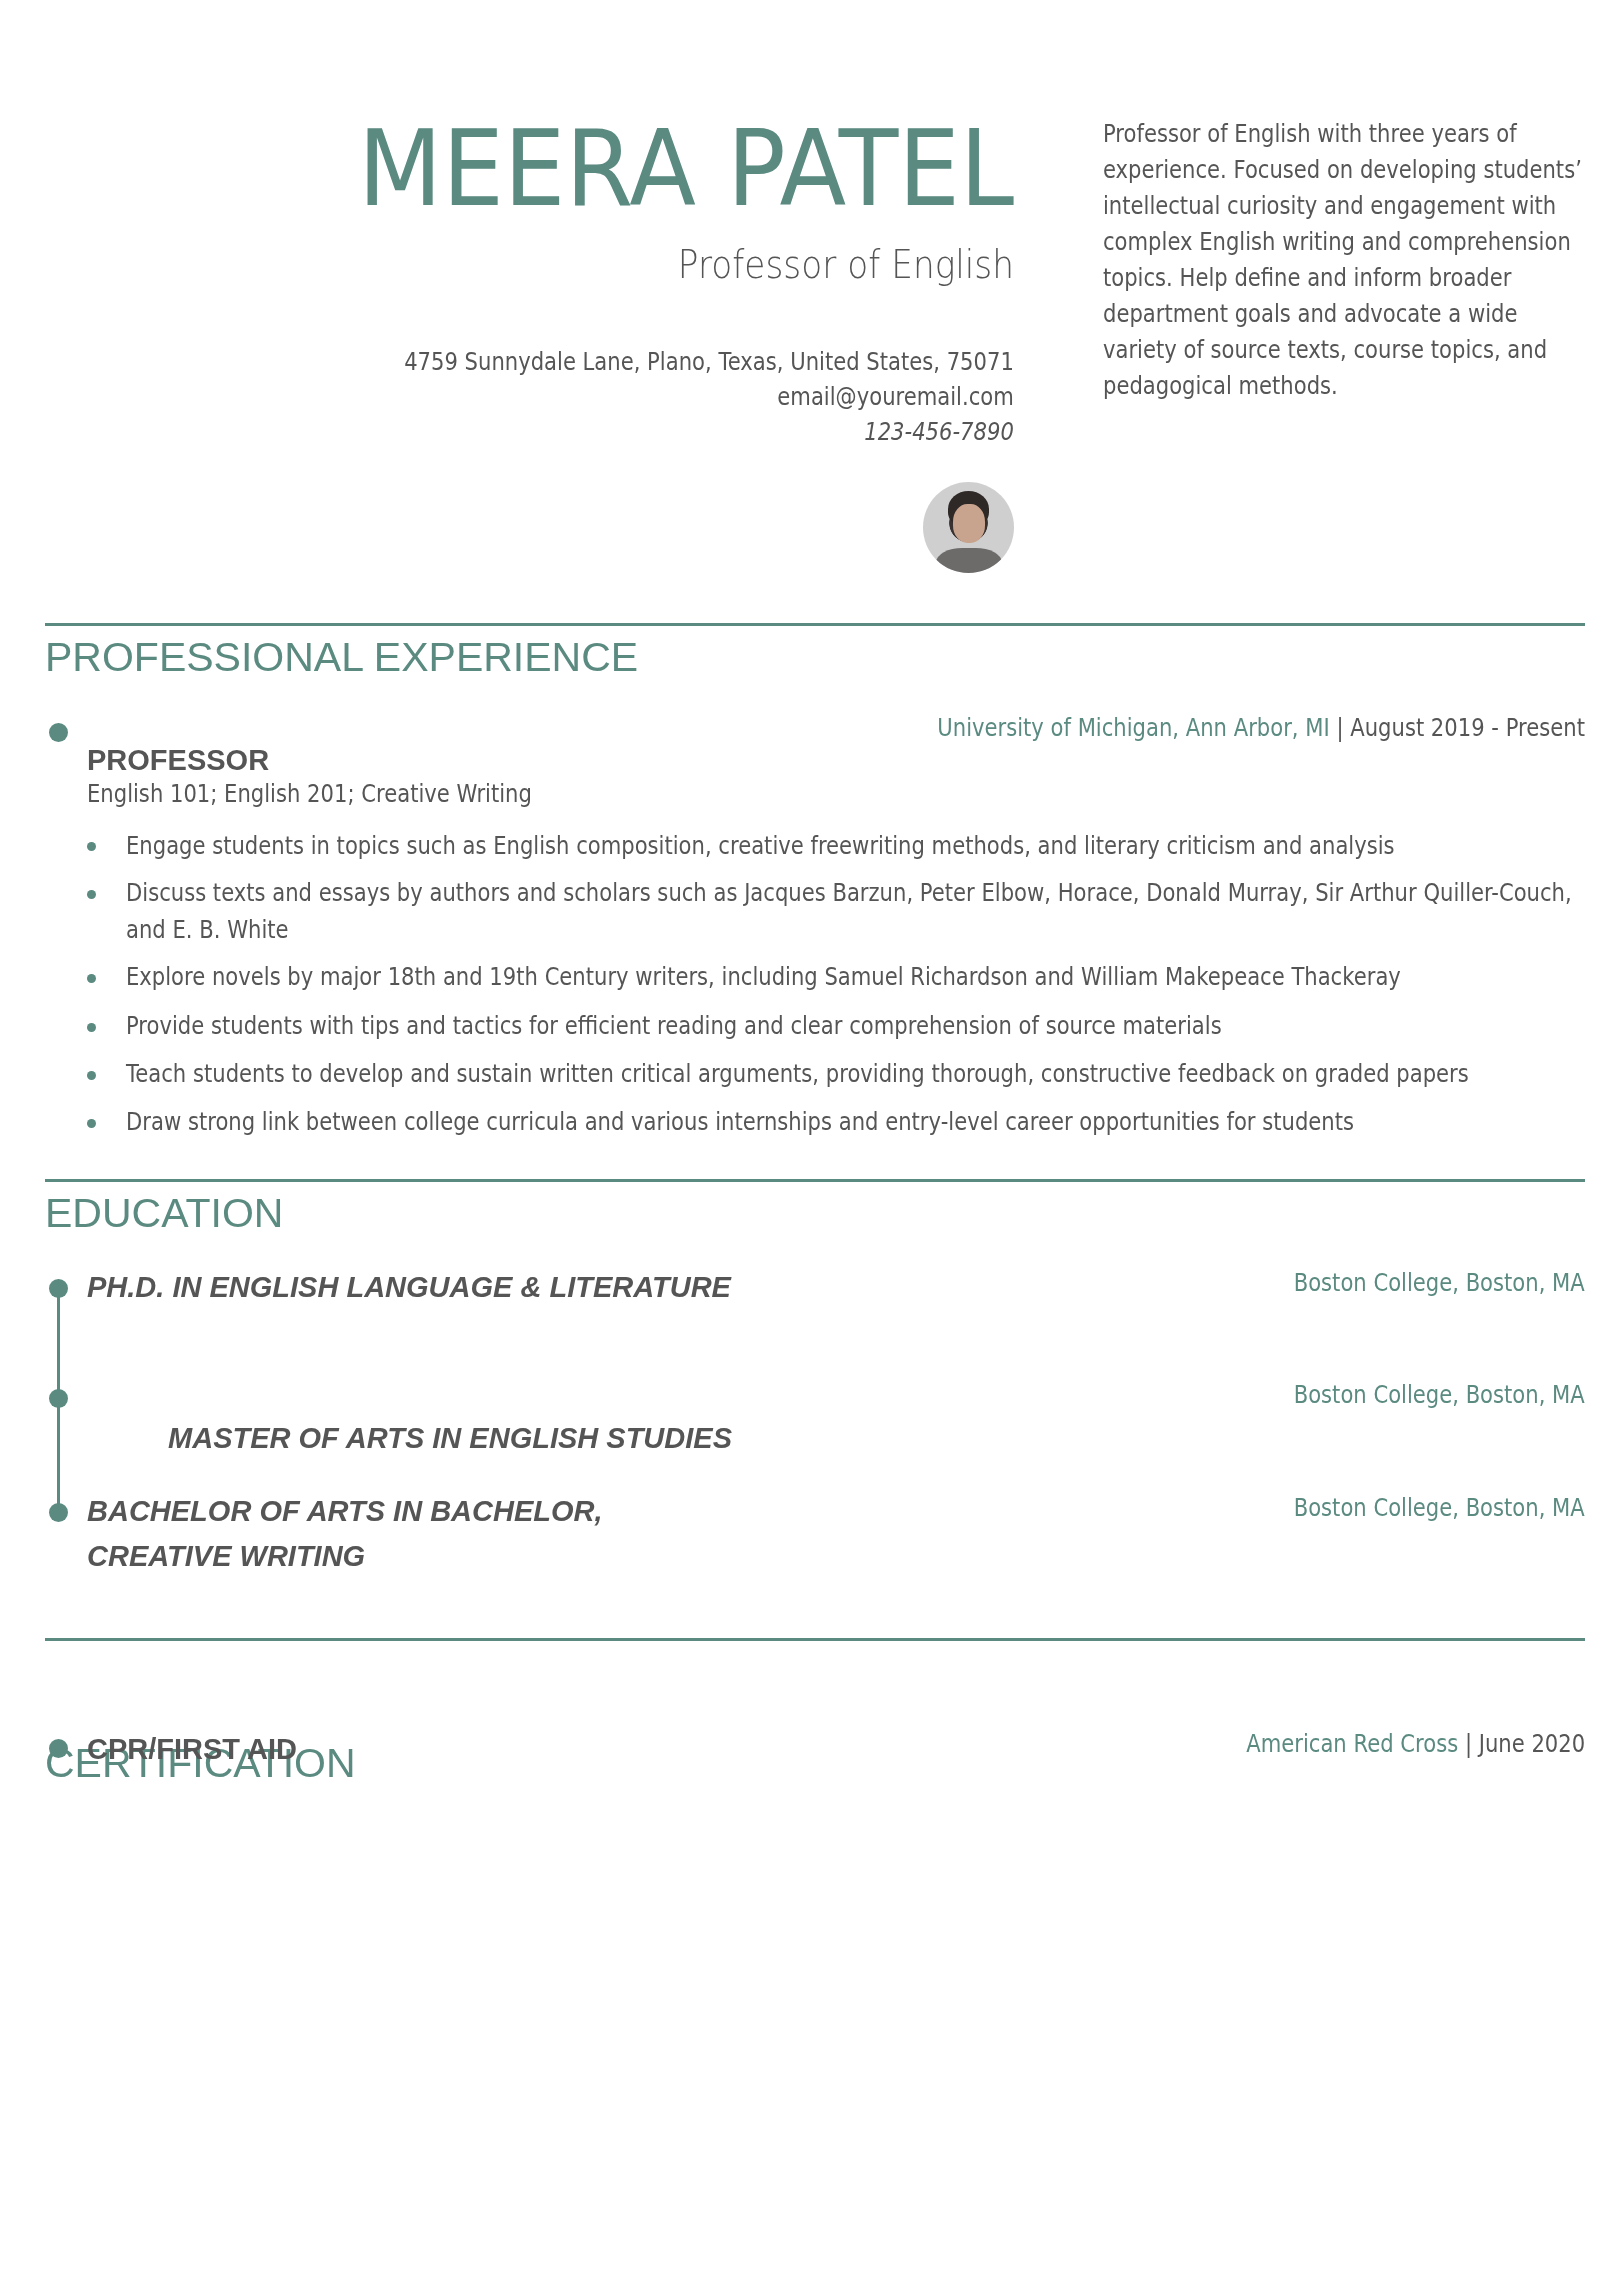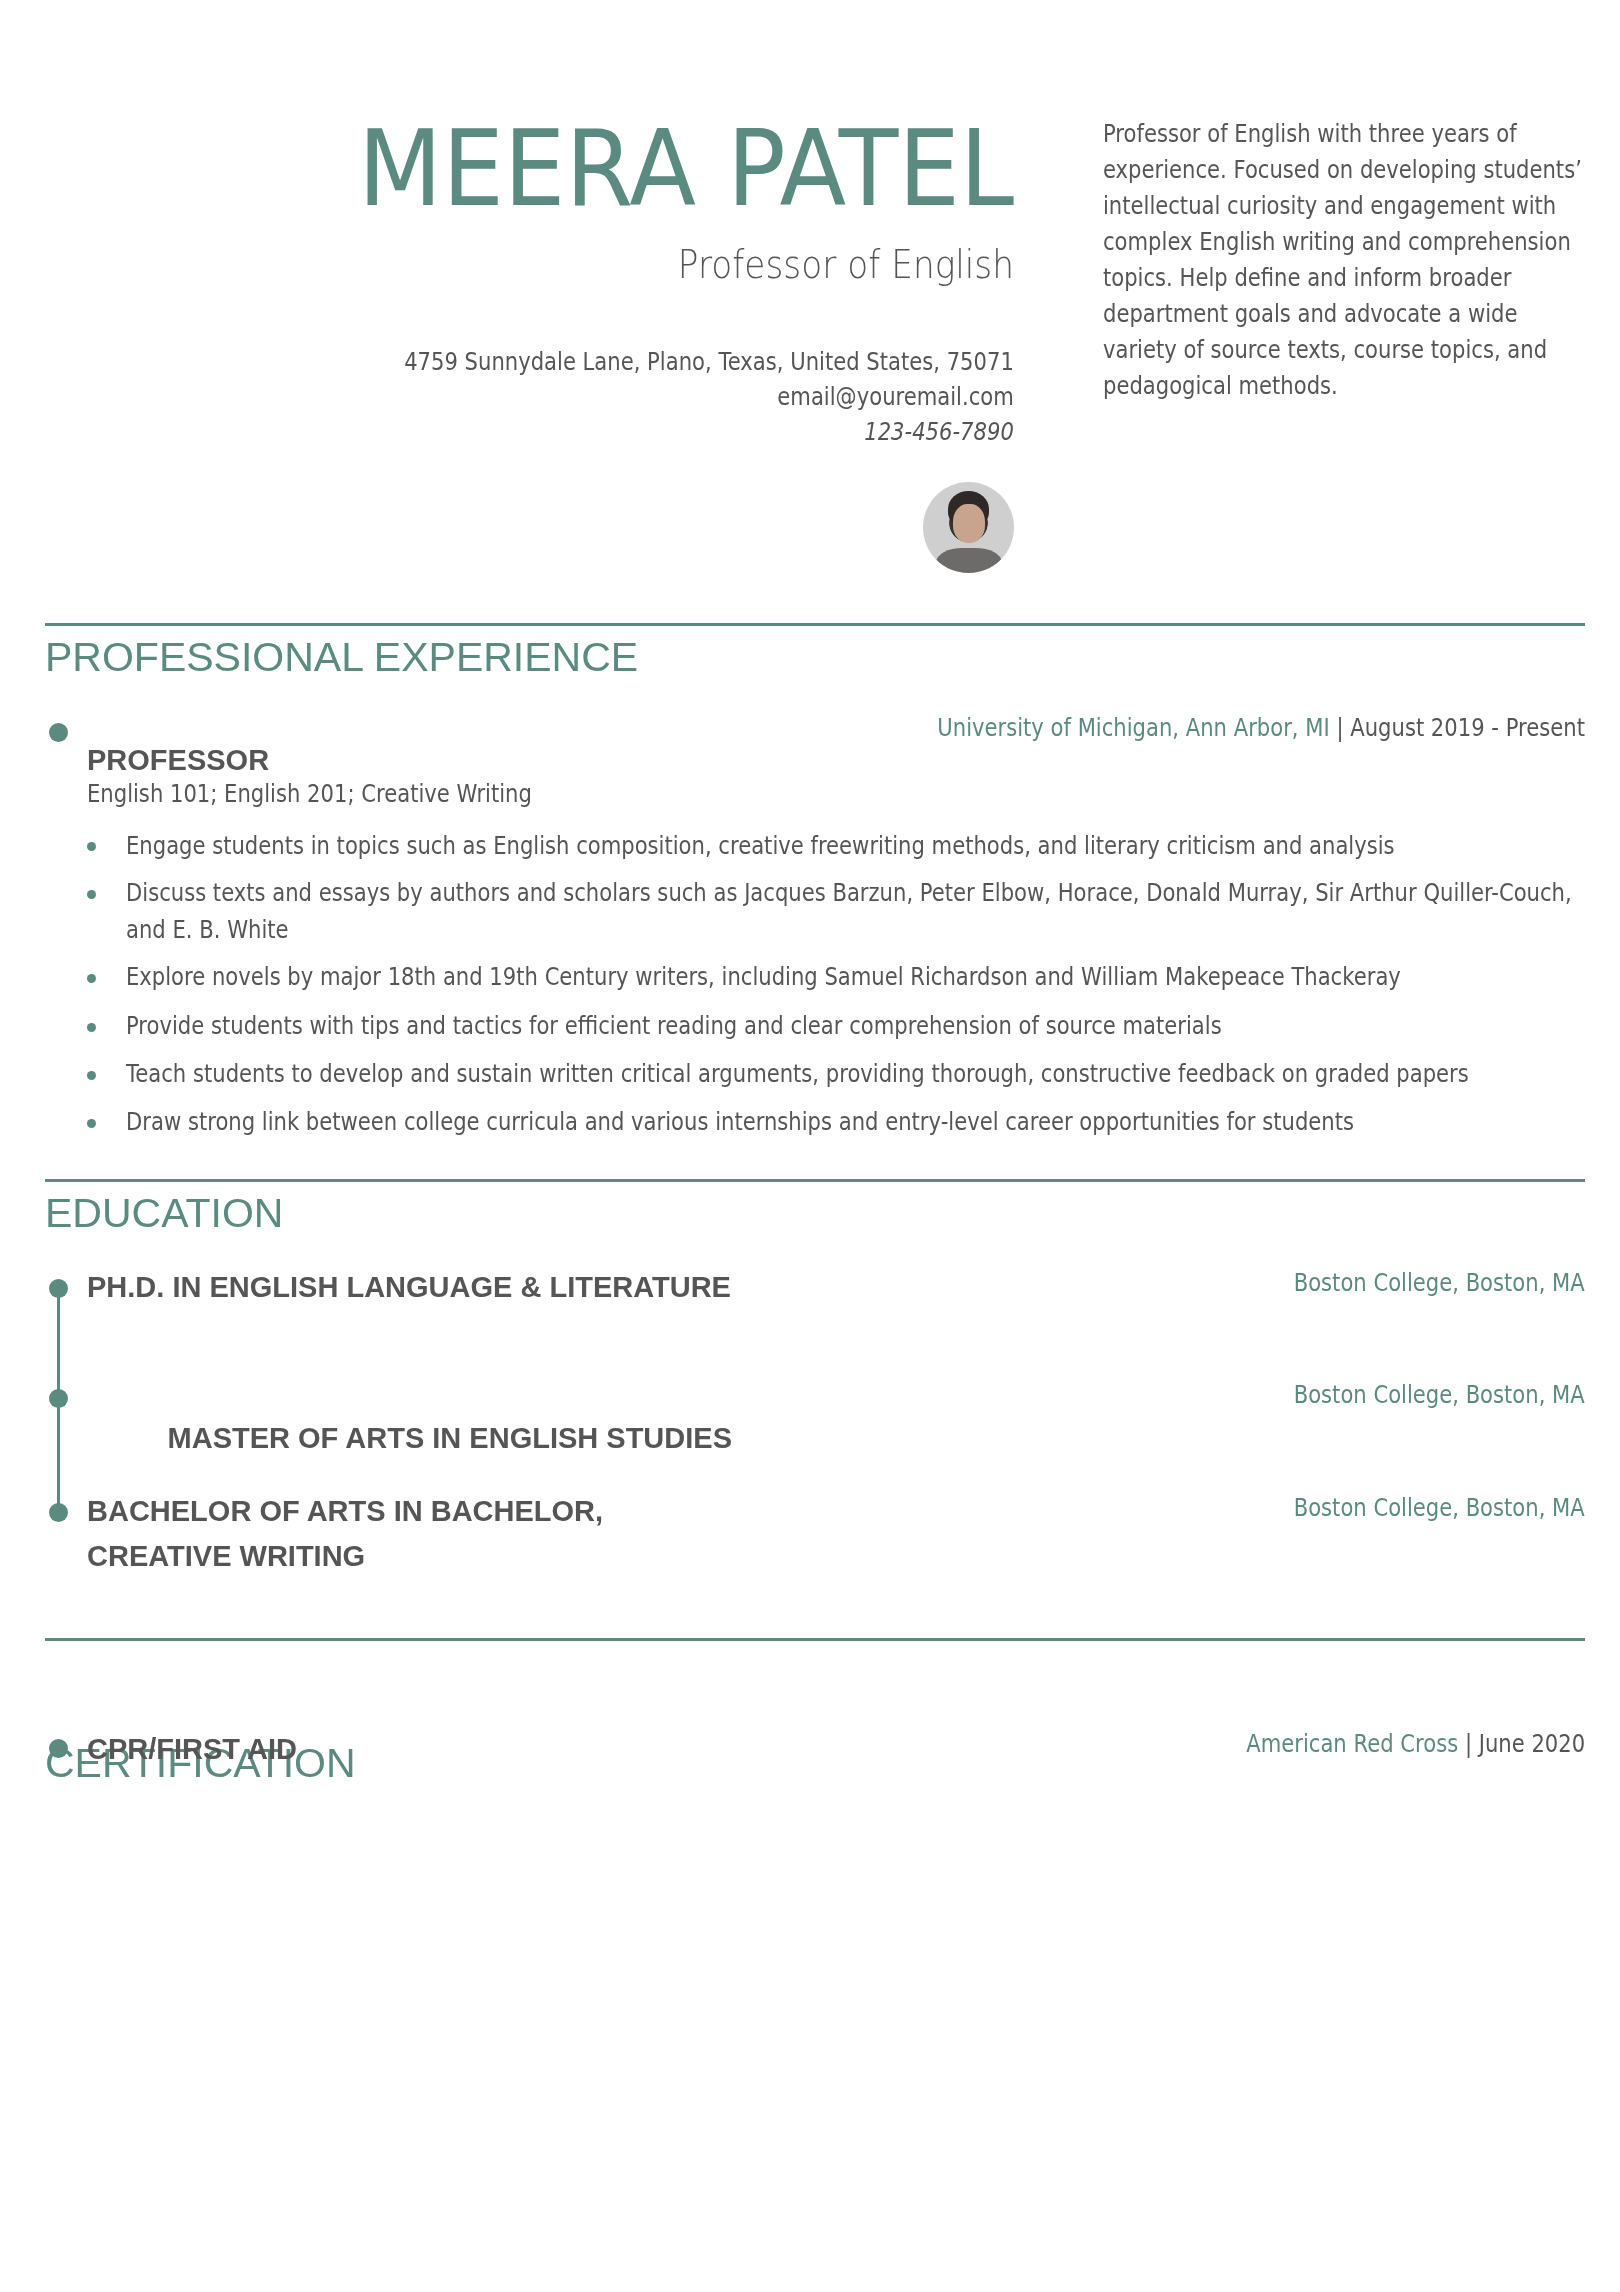--- a/index.html
+++ b/index.html
@@ -32,21 +32,21 @@
                  font-family: "Liberation Sans", sans-serif; }
   .entry-right { right: 35px; font-size: 24px; line-height: 36px; white-space: nowrap; text-align: right;
                  font-family: "DejaVu Sans", sans-serif; transform: scaleX(0.88); transform-origin: right center; }
   .courses { left: 87px; top: 776px; font-size: 24px; line-height: 36px; color: #555; white-space: nowrap;
              font-family: "DejaVu Sans", sans-serif; transform: scaleX(0.88); transform-origin: left center; }
   .bullet-dot { left: 87px; width: 9px; height: 9px; border-radius: 50%; background: #5a8a80; }
   .bullet-text { left: 126px; width: 1648px; font-size: 24px; line-height: 37px; color: #555;
                  font-family: "DejaVu Sans", sans-serif; transform: scaleX(0.88); transform-origin: left top; }
   .timeline-line { left: 57px; width: 2.7px; background: #5a8a80; }
   .edu-title { left: 87px; width: 645px; font-size: 29px; line-height: 45px; color: #555; font-weight: 700;
-               font-family: "Liberation Sans", sans-serif; }
+               font-family: "Liberation Sans", sans-serif; font-style: italic; }
 </style>
 </head>
 <body>
 
 <div class="abs name">MEERA PATEL</div>
 <div class="abs jobtitle">Professor of English</div>
 <div class="abs contact">
   <div>4759 Sunnydale Lane, Plano, Texas, United States, 75071</div>
   <div>email@youremail.com</div>
   <div class="phone">123-456-7890</div>

